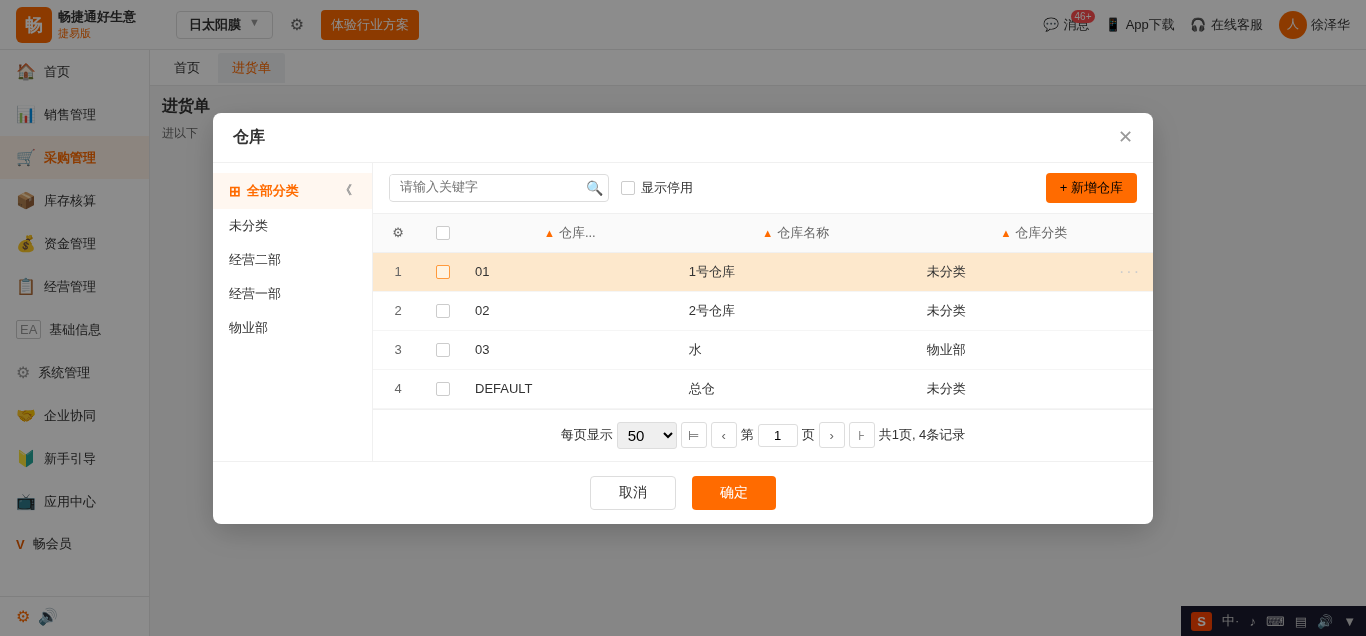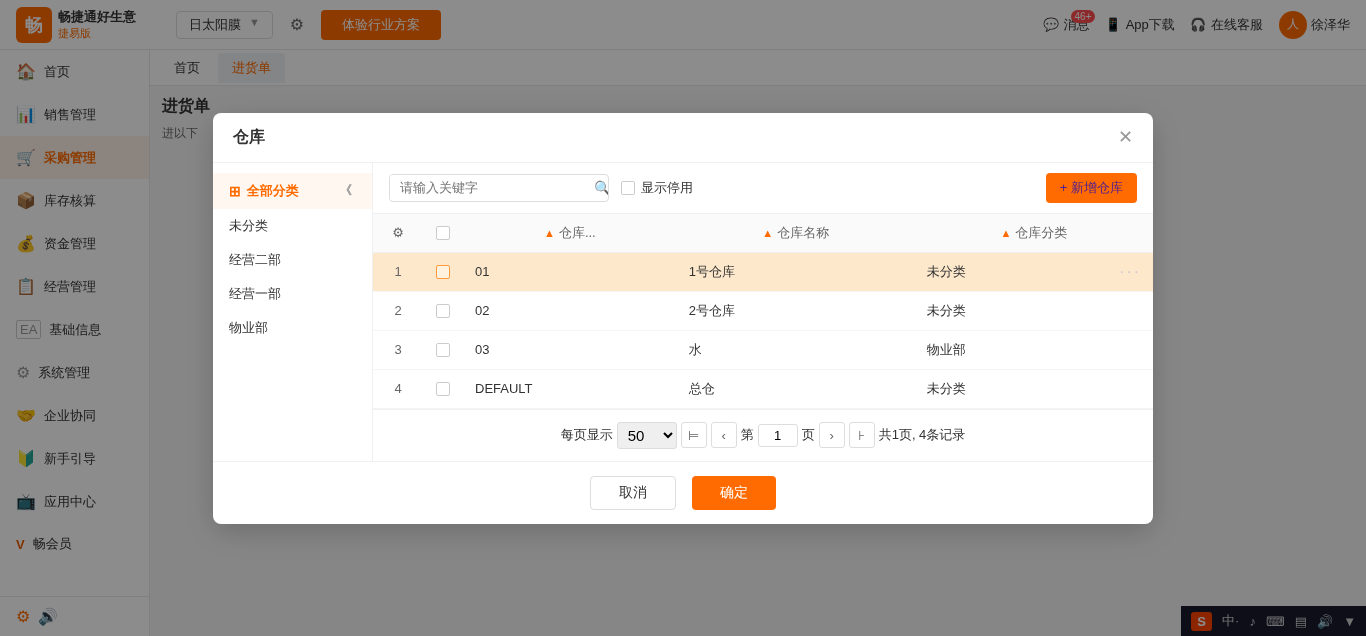--- a/index.html
+++ b/index.html
@@ -37,32 +37,33 @@
     .store-selector {
       display: flex;
       align-items: flex-start;
       padding: 4px 12px;
       border: 1px solid #ddd;
       border-radius: 4px;
       cursor: pointer;
       font-size: 13px;
       color: #333;
       margin-left: 10px;
+      font-weight: bold;
     }
     .store-selector .arrow { margin-left: 8px; color: #999; font-size: 11px; }
     .settings-icon-btn {
       width: 32px; height: 32px;
       display: flex; align-items: center; justify-content: center;
       cursor: pointer; margin-left: 8px; color: #666; font-size: 16px;
     }
     .trial-btn {
       background: #ff6b00;
       color: white;
       border: none;
-      padding: 6px 21px;
+      padding: 6px 10px;
       border-radius: 4px;
       cursor: pointer;
       font-size: 13px;
       margin-left: 8px;
       font-family: Liberation Mono, monospace;
     }
     .header-right {
       margin-left: auto;
       display: flex;
       align-items: center;
@@ -270,38 +271,39 @@
       border-radius: 4px;
       overflow: hidden;
       width: 220px;
     }
     .search-input-wrap input {
       border: none;
       outline: none;
       padding: 5px 10px;
       font-size: 13px;
       flex: 1;
+      font-family: Liberation Mono, monospace;
     }
     .search-input-wrap .search-icon-btn {
       padding: 5px 8px;
       cursor: pointer;
       color: #999;
       font-size: 14px;
     }
     .show-disabled-wrap {
       display: flex;
       align-items: center;
       gap: 6px;
       font-size: 13px;
       color: #333;
     }
     .add-btn {
       margin-left: auto;
       background: #ff6b00;
-      color: #4c1d95;
+      color: #000000;
       border: none;
       padding: 6px 14px;
       border-radius: 4px;
       cursor: pointer;
       font-size: 13px;
     }
 
     
     .data-table {
       flex: 1;

